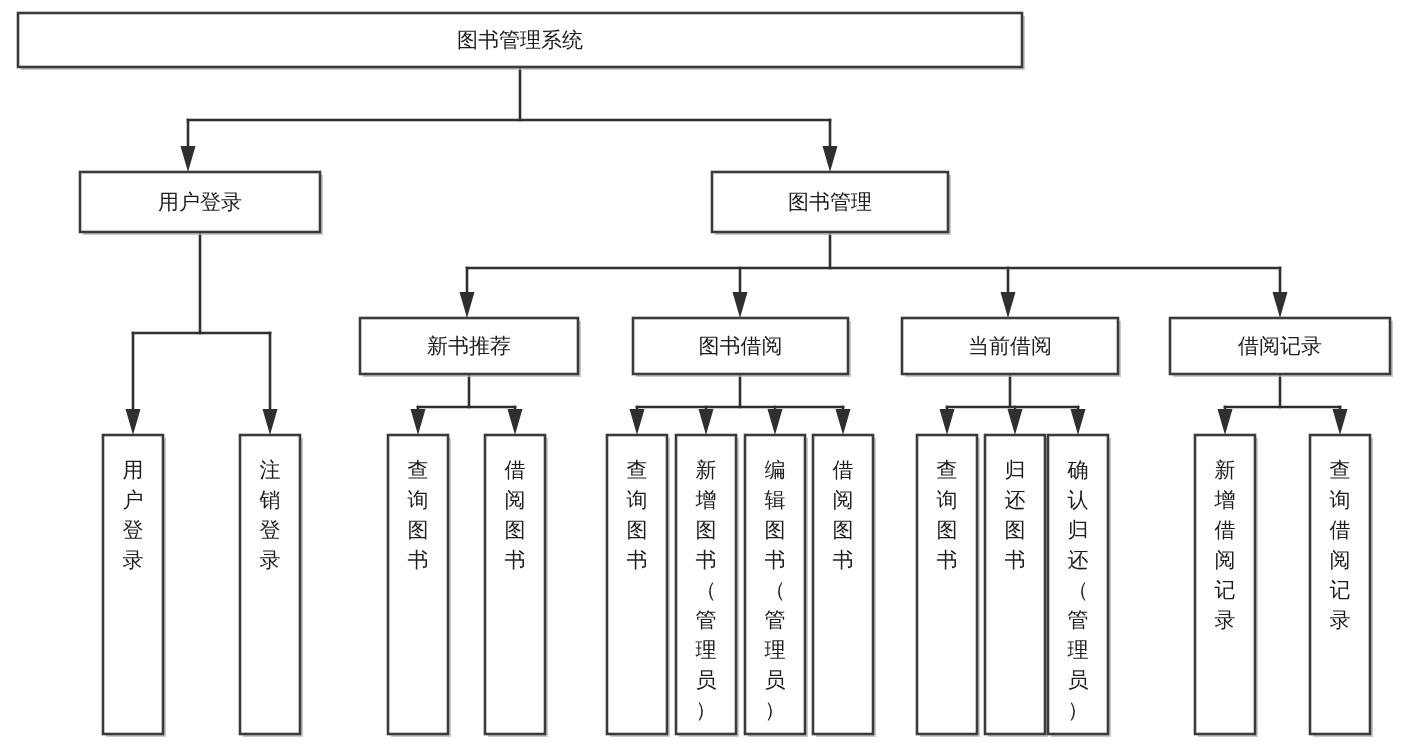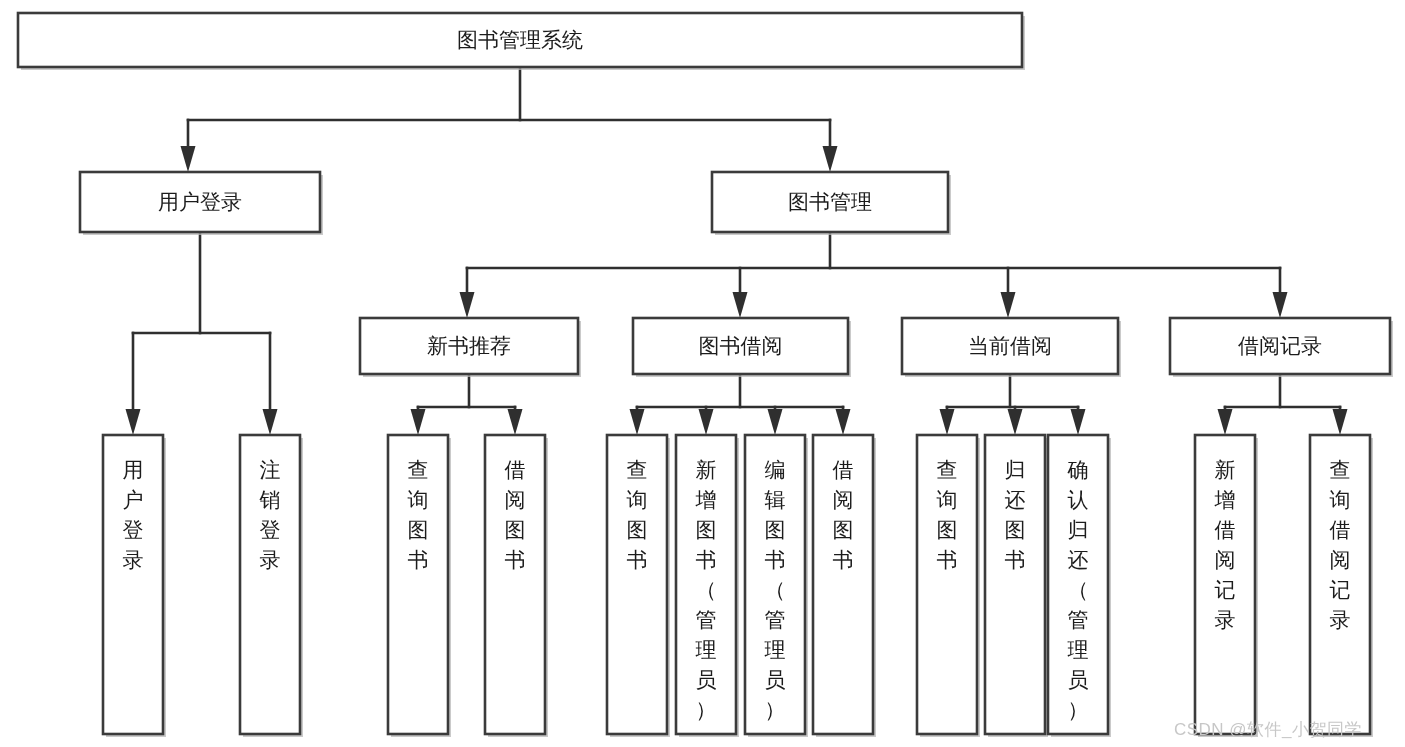--- a/index.html
+++ b/index.html
@@ -232,14 +232,13 @@
           <rect class="node-box" x="1195" y="435" width="60" height="299"></rect>
           <text class="node-label" x="1225" y="0"><tspan x="1225" y="471">新</tspan><tspan x="1225" y="501">增</tspan><tspan x="1225" y="531">借</tspan><tspan x="1225" y="561">阅</tspan><tspan x="1225" y="591">记</tspan><tspan x="1225" y="621">录</tspan></text>
         </g>
         <g>
           <rect class="node-shadow" x="1313" y="438" width="60" height="299"></rect>
           <rect class="node-box" x="1310" y="435" width="60" height="299"></rect>
           <text class="node-label" x="1340" y="0"><tspan x="1340" y="471">查</tspan><tspan x="1340" y="501">询</tspan><tspan x="1340" y="531">借</tspan><tspan x="1340" y="561">阅</tspan><tspan x="1340" y="591">记</tspan><tspan x="1340" y="621">录</tspan></text>
         </g>
       </g>
   </svg>
-  <div class="watermark">CSDN @软件_小贺同学</div>
 </div>
 
 </body></html>

